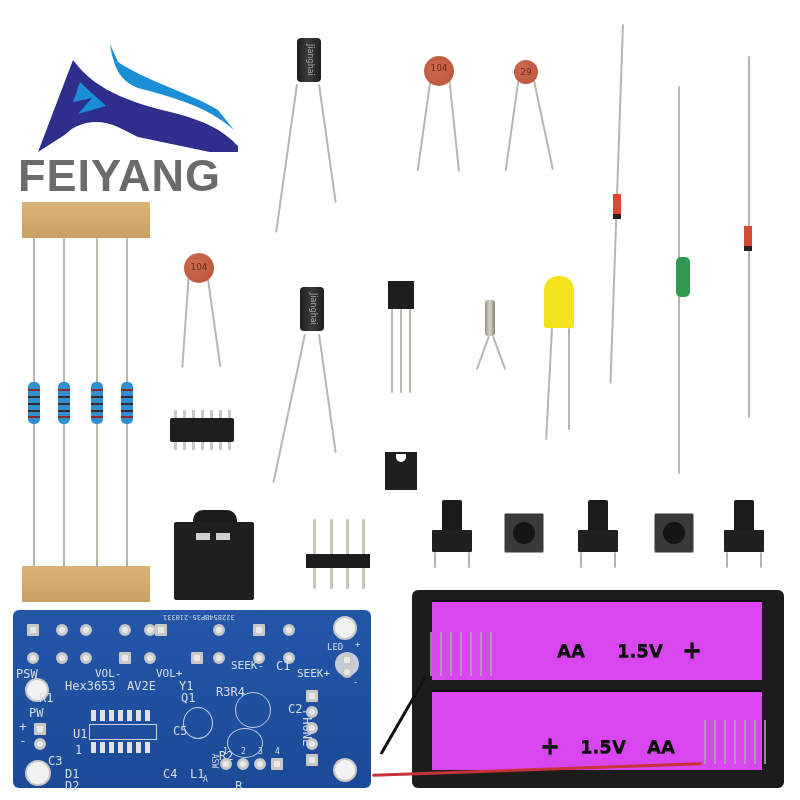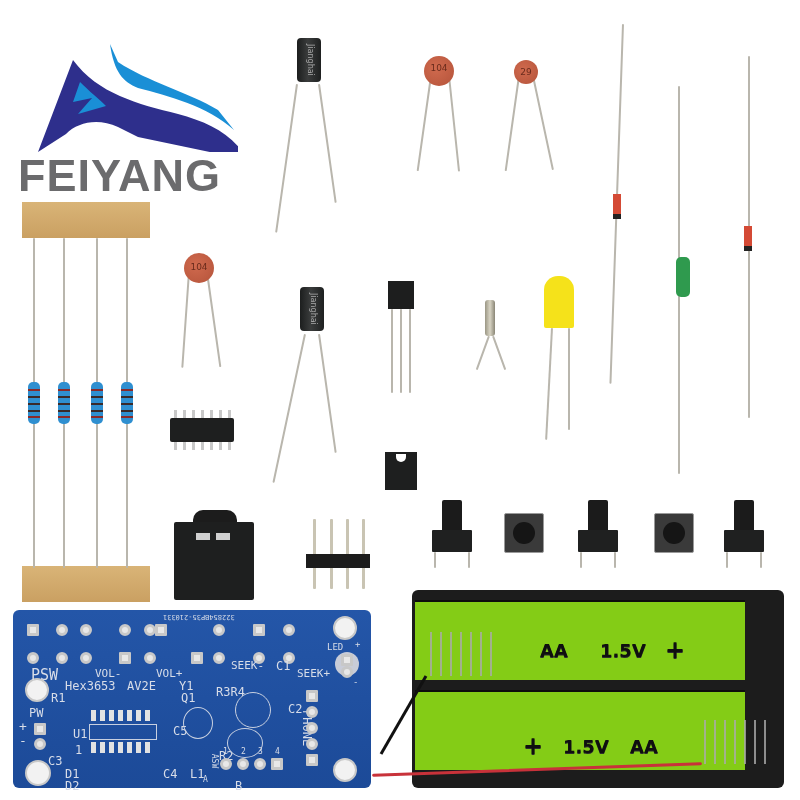--- a/index.html
+++ b/index.html
@@ -24,21 +24,21 @@
   .pad{position:absolute;width:12px;height:12px;border-radius:50%;background:#e8e8e8;border:3px solid #c8c8c8;box-sizing:border-box;}
   .pad.sq{border-radius:1px;}
   .hole{position:absolute;width:24px;height:24px;border-radius:50%;background:#f2f2f2;border:2px solid #c8c8c8;box-sizing:border-box;}
   .silk{position:absolute;color:#d8dde8;font-family:"DejaVu Sans Mono",monospace;font-size:12px;line-height:1;white-space:nowrap;}
   .smd{position:absolute;width:5px;height:11px;background:#e2e2e2;}
   .btn-base{position:absolute;background:#1f2020;border-radius:1px;}
   .btn-stem{position:absolute;background:#1b1b1b;border-radius:2px 2px 0 0;}
   .btn-sq{position:absolute;width:38px;height:38px;background:#3a3a3a;border:1px solid #9a9a9a;border-radius:2px;}
   .btn-sq .cap{position:absolute;left:8px;top:8px;width:22px;height:22px;border-radius:50%;background:#151515;}
   .battery{position:absolute;left:412px;top:590px;width:372px;height:198px;background:#1c1c1c;border-radius:6px;}
-  .bslot{position:absolute;left:3px;width:330px;height:78px;background:#84cc16;border-top:2px solid #0d0d0d;}
+  .bslot{position:absolute;left:20px;width:330px;height:78px;background:#d946ef;border-top:2px solid #0d0d0d;}
   .bslot .emb{position:absolute;color:#0f0f0f;font-size:18px;font-weight:bold;text-shadow:0 1px 0 #2e2e2e;}
 </style>
 </head>
 <body>
 
 <div class="abs" style="left:18px;top:22px;width:220px;height:130px;">
   <svg width="220" height="130" viewBox="0 0 220 130">
     <path d="M92 22 L100 40 C130 60 170 70 200 88 L216 108 C190 84 150 74 120 66 C105 60 96 50 92 22 Z" fill="#1a8fd6"></path>
     <path d="M55 38 L20 130 L48 112 C60 100 80 96 100 105 L120 115 L230 138 C215 112 190 100 160 92 C120 82 80 72 55 38 Z" fill="#2e2f8c"></path>
     <path d="M62 60 L55 80 L74 76 L60 92 L88 84 C80 76 72 70 62 60 Z" fill="#1a8fd6"></path>
@@ -230,27 +230,27 @@
   <div class="pad" style="left:14px;top:42px;"></div>
     <div class="pad" style="left:43px;top:42px;"></div>
     <div class="pad" style="left:67px;top:42px;"></div>
     <div class="pad sq" style="left:106px;top:42px;"></div>
     <div class="pad" style="left:131px;top:42px;"></div>
     <div class="pad sq" style="left:178px;top:42px;"></div>
     <div class="pad" style="left:200px;top:42px;"></div>
     <div class="pad" style="left:240px;top:42px;"></div>
     <div class="pad" style="left:270px;top:42px;"></div>
 
-  <span class="silk" style="left:18px;top:58px;font-size:15px;">PSW</span>
+  <span class="silk" style="left:3px;top:58px;font-size:12px;">PSW</span>
   <span class="silk" style="left:82px;top:58px;font-size:11px;">VOL-</span>
   <span class="silk" style="left:143px;top:58px;font-size:11px;">VOL+</span>
   <span class="silk" style="left:52px;top:70px;">Hex3653</span>
   <span class="silk" style="left:114px;top:70px;">AV2E</span>
   <span class="silk" style="left:166px;top:70px;">Y1</span>
-  <span class="silk" style="left:38px;top:82px;">R1</span>
+  <span class="silk" style="left:26px;top:82px;">R1</span>
   <span class="silk" style="left:16px;top:97px;">PW</span>
   <span class="silk" style="left:6px;top:110px;font-size:13px;">+</span>
   <span class="silk" style="left:6px;top:124px;font-size:13px;">-</span>
   <div class="pad sq" style="left:21px;top:113px;"></div>
     <div class="pad" style="left:21px;top:128px;"></div>
   <span class="silk" style="left:60px;top:118px;">U1</span>
   <span class="silk" style="left:62px;top:134px;">1</span>
 
   <div class="smd" style="left:78px;top:100px;"></div>
     <div class="smd" style="left:87px;top:100px;"></div>

